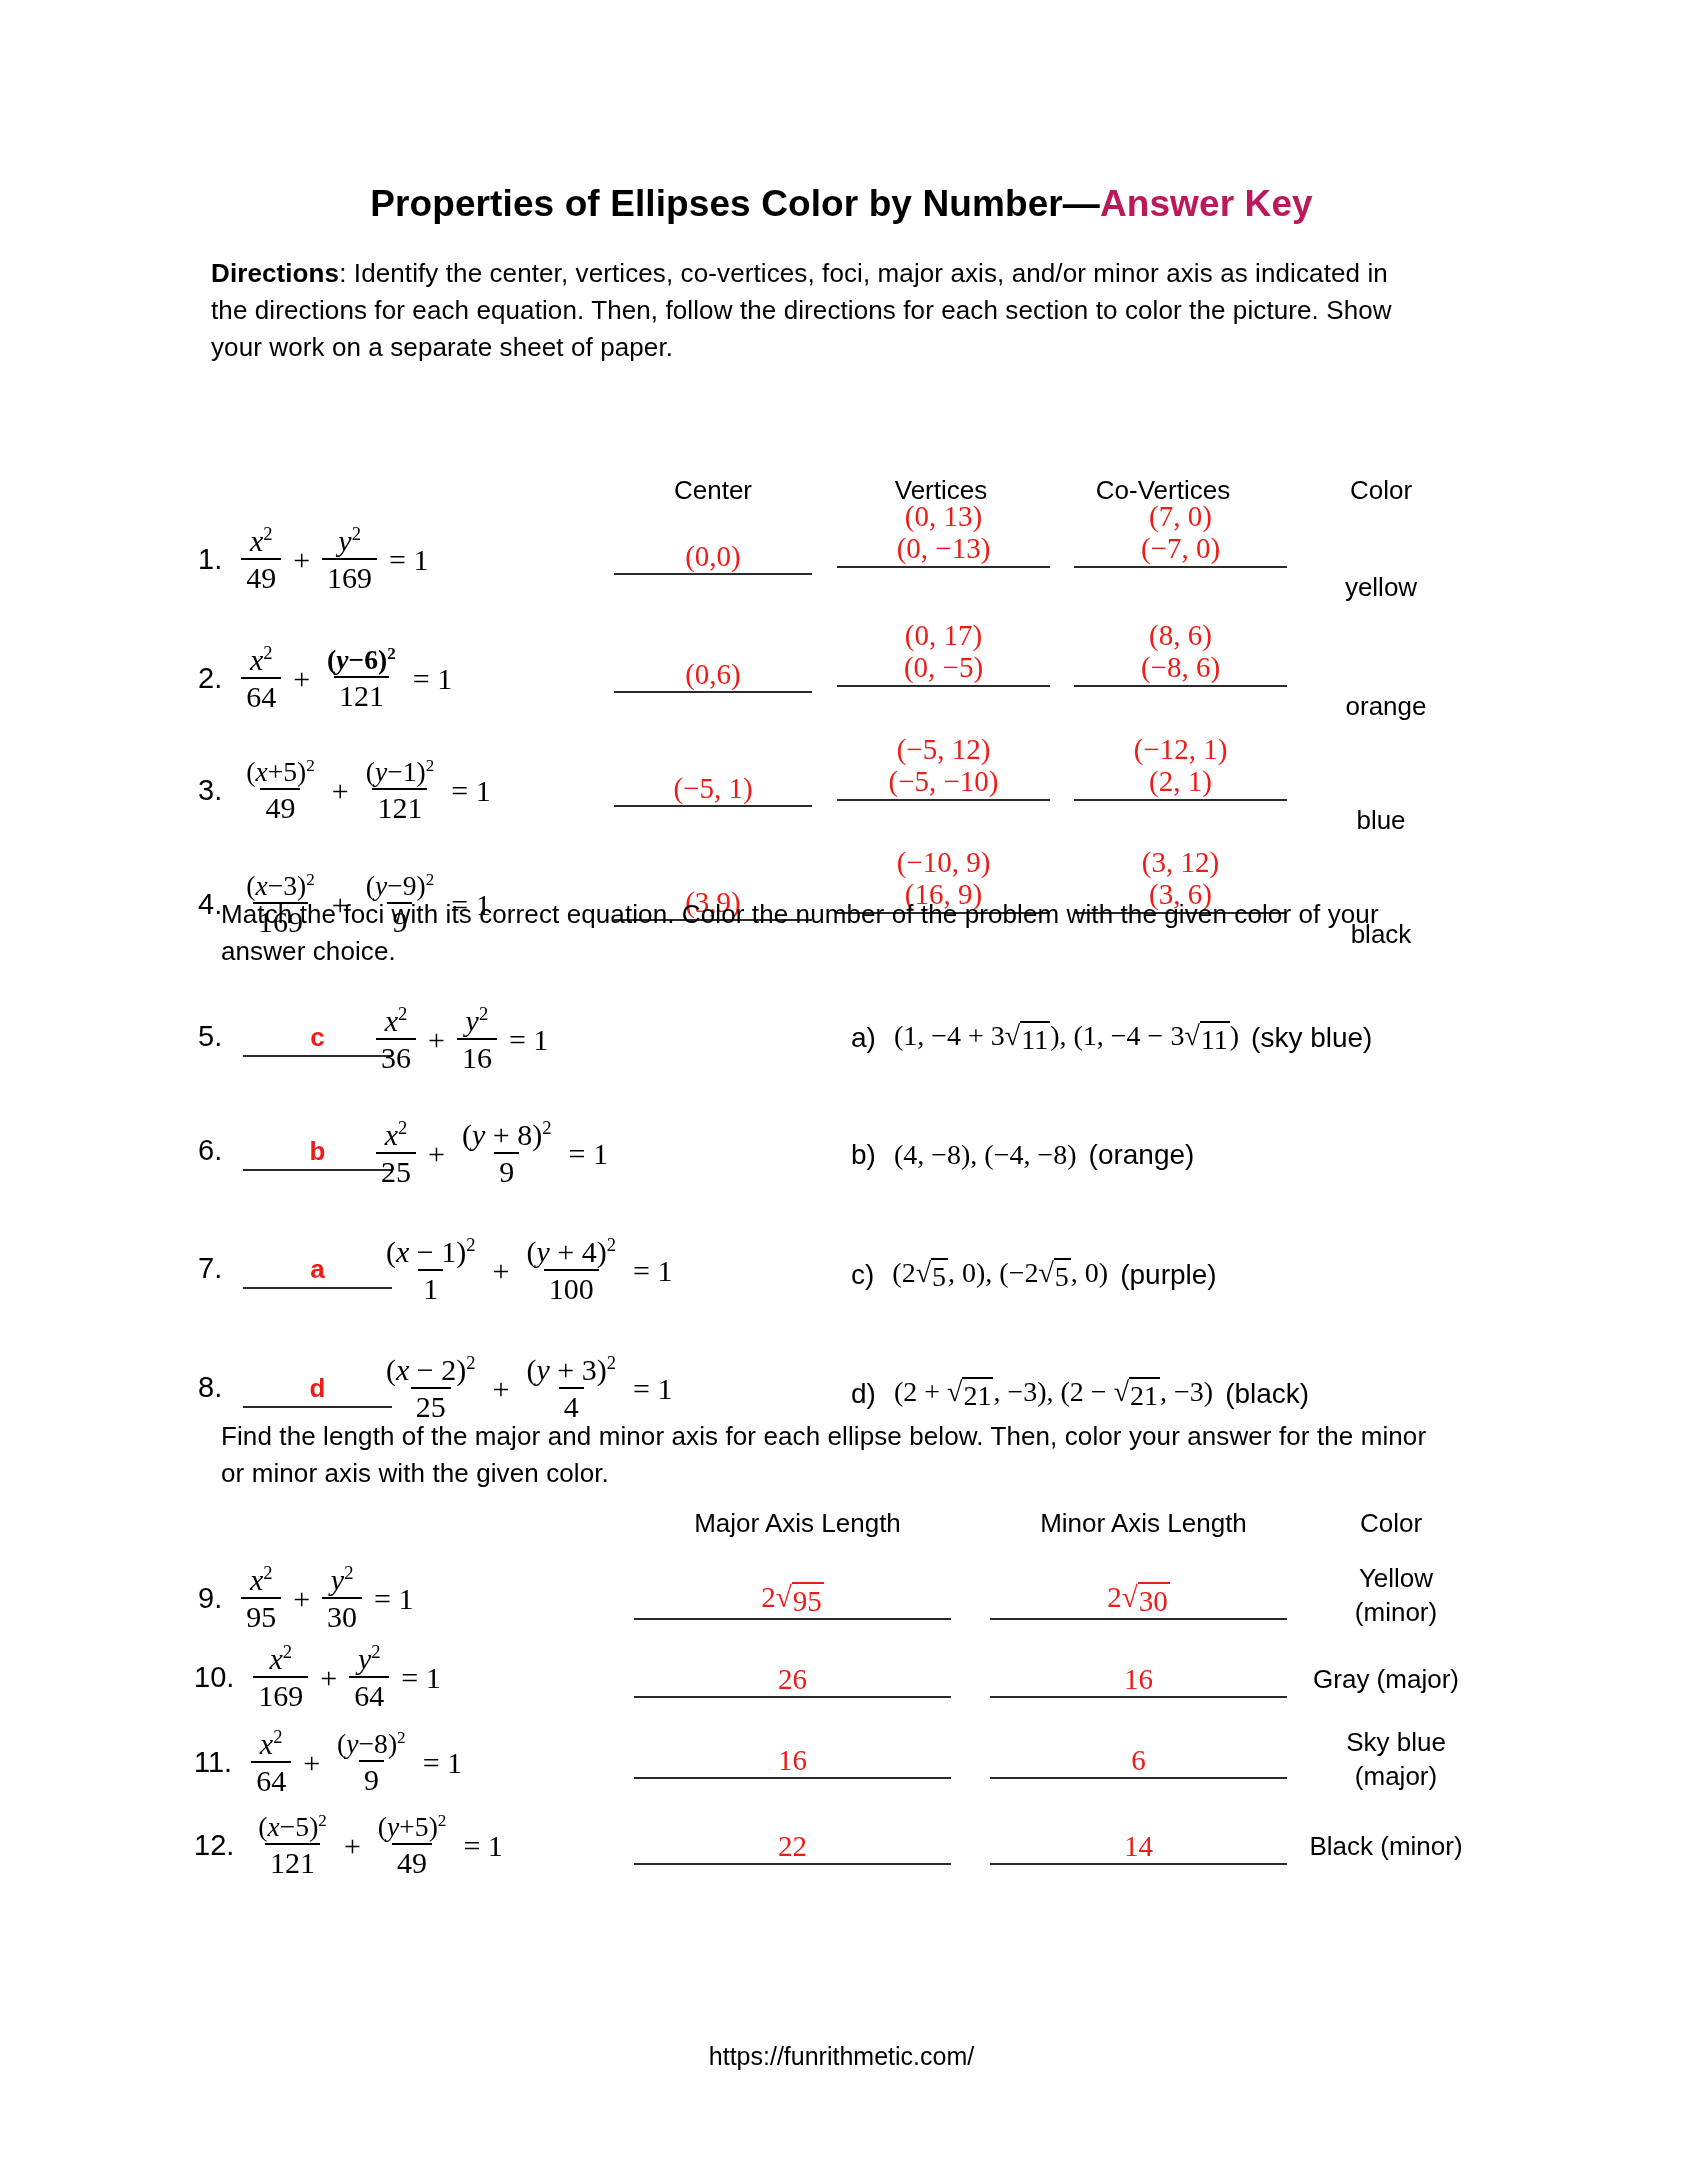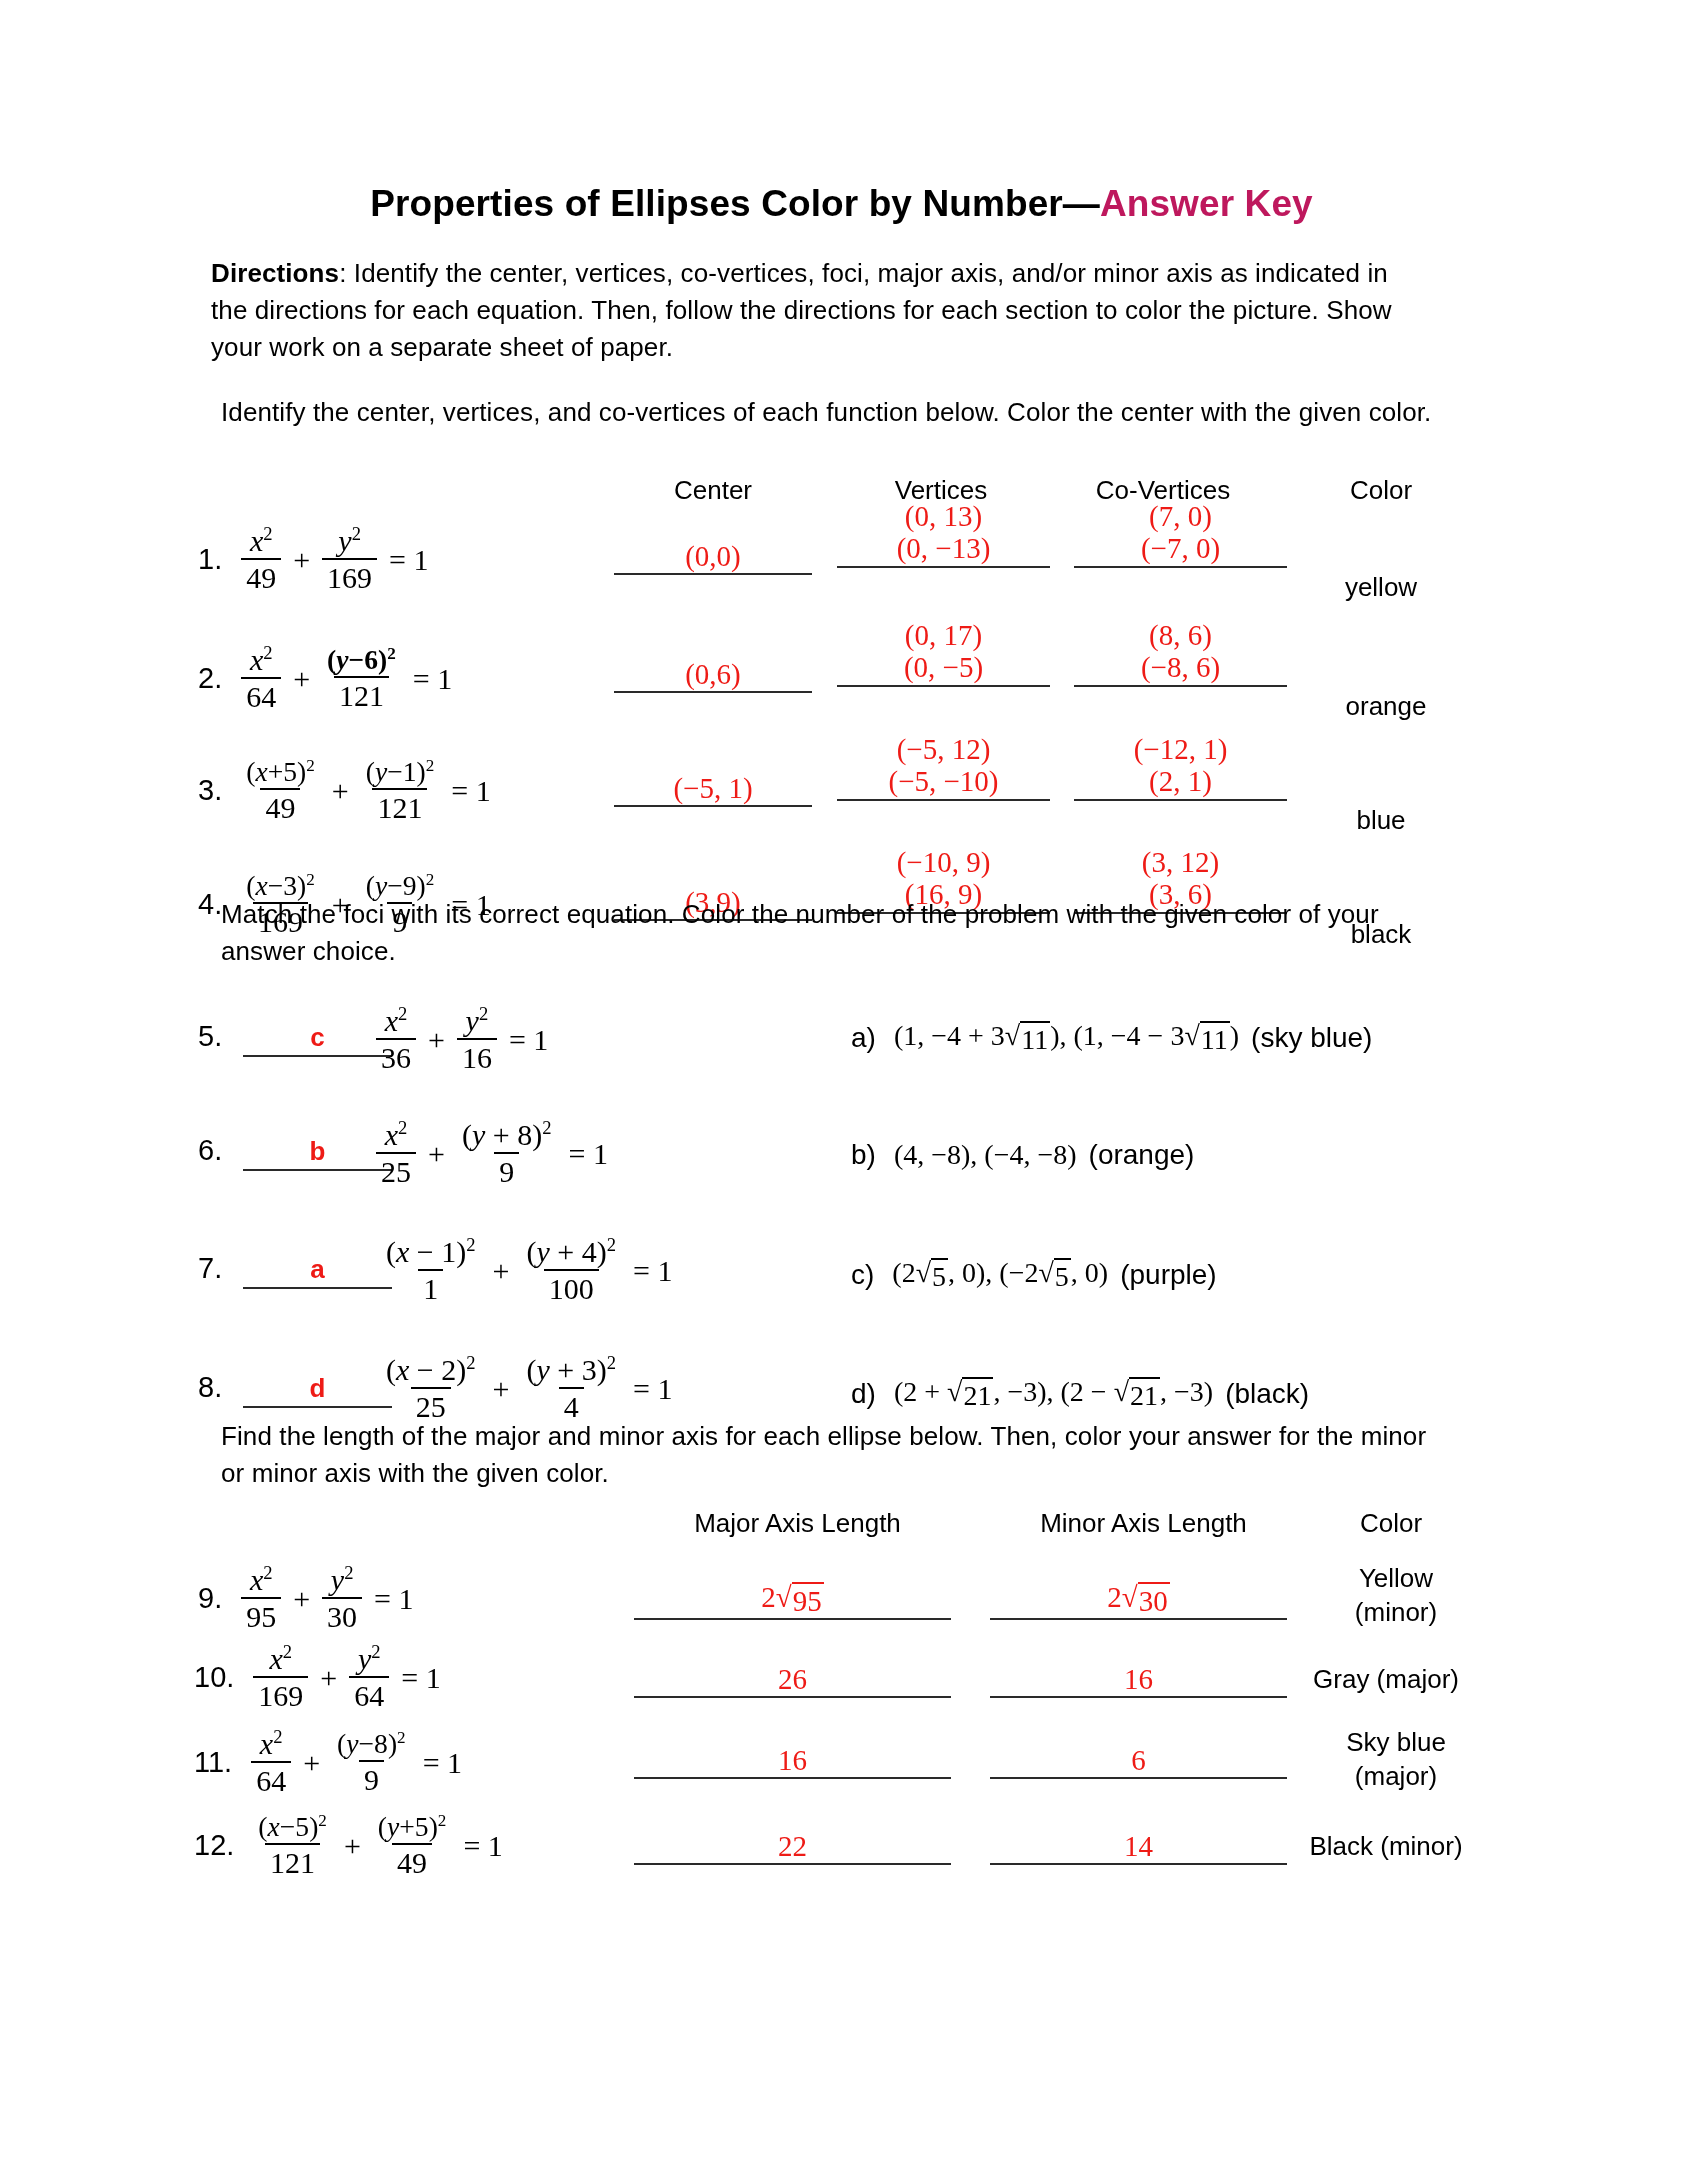--- a/index.html
+++ b/index.html
@@ -108,21 +108,20 @@
 
 
   <div class="title narrow">
     <span>Properties of Ellipses Color by Number—</span><span class="red">Answer Key</span>
   </div>
 
   <div class="para narrow directions">
     <b>Directions</b><span>: Identify the center, vertices, co-vertices, foci, major axis, and/or minor axis as indicated in the directions for each equation.  Then, follow the directions for each section to color the picture.  Show your work on a separate sheet of paper.</span>
   </div>
 
-  <div class="para narrow sec1-dir">Identify the center, vertices, and co-vertices of each function below.  Color the center with the given color.</div>
 
   <div class="colhead narrow" style="left:614px; top:475px; width:198px;">Center</div>
   <div class="colhead narrow" style="left:832px; top:475px; width:218px;">Vertices</div>
   <div class="colhead narrow" style="left:1049px; top:475px; width:228px;text-align:center;">Co-Vertices</div>
   <div class="colhead narrow" style="left:1297px; top:475px; width:168px;">Color</div>
 
   <div class="eq" style="left:198px; top:525px;">
     <span class="num">1.</span>
     <span class="frac">
       <span class="top"><i class="v">x</i><sup class="p">2</sup></span>
@@ -433,15 +432,16 @@
     <span class="op">= 1</span>
   </div>
   <div class="ablank" style="left:634px; top:1830px; width:317px;">
     <span>22</span>
   </div>
   <div class="ablank" style="left:990px; top:1830px; width:297px;">
     <span>14</span>
   </div>
   <div class="colorword narrow" style="left:1282px; top:1830px; width:208px;">Black (minor)</div>
 
+  <div class="footer narrow">https://funrithmetic.com/</div>
 
 </div>
 
 
 </body></html>

